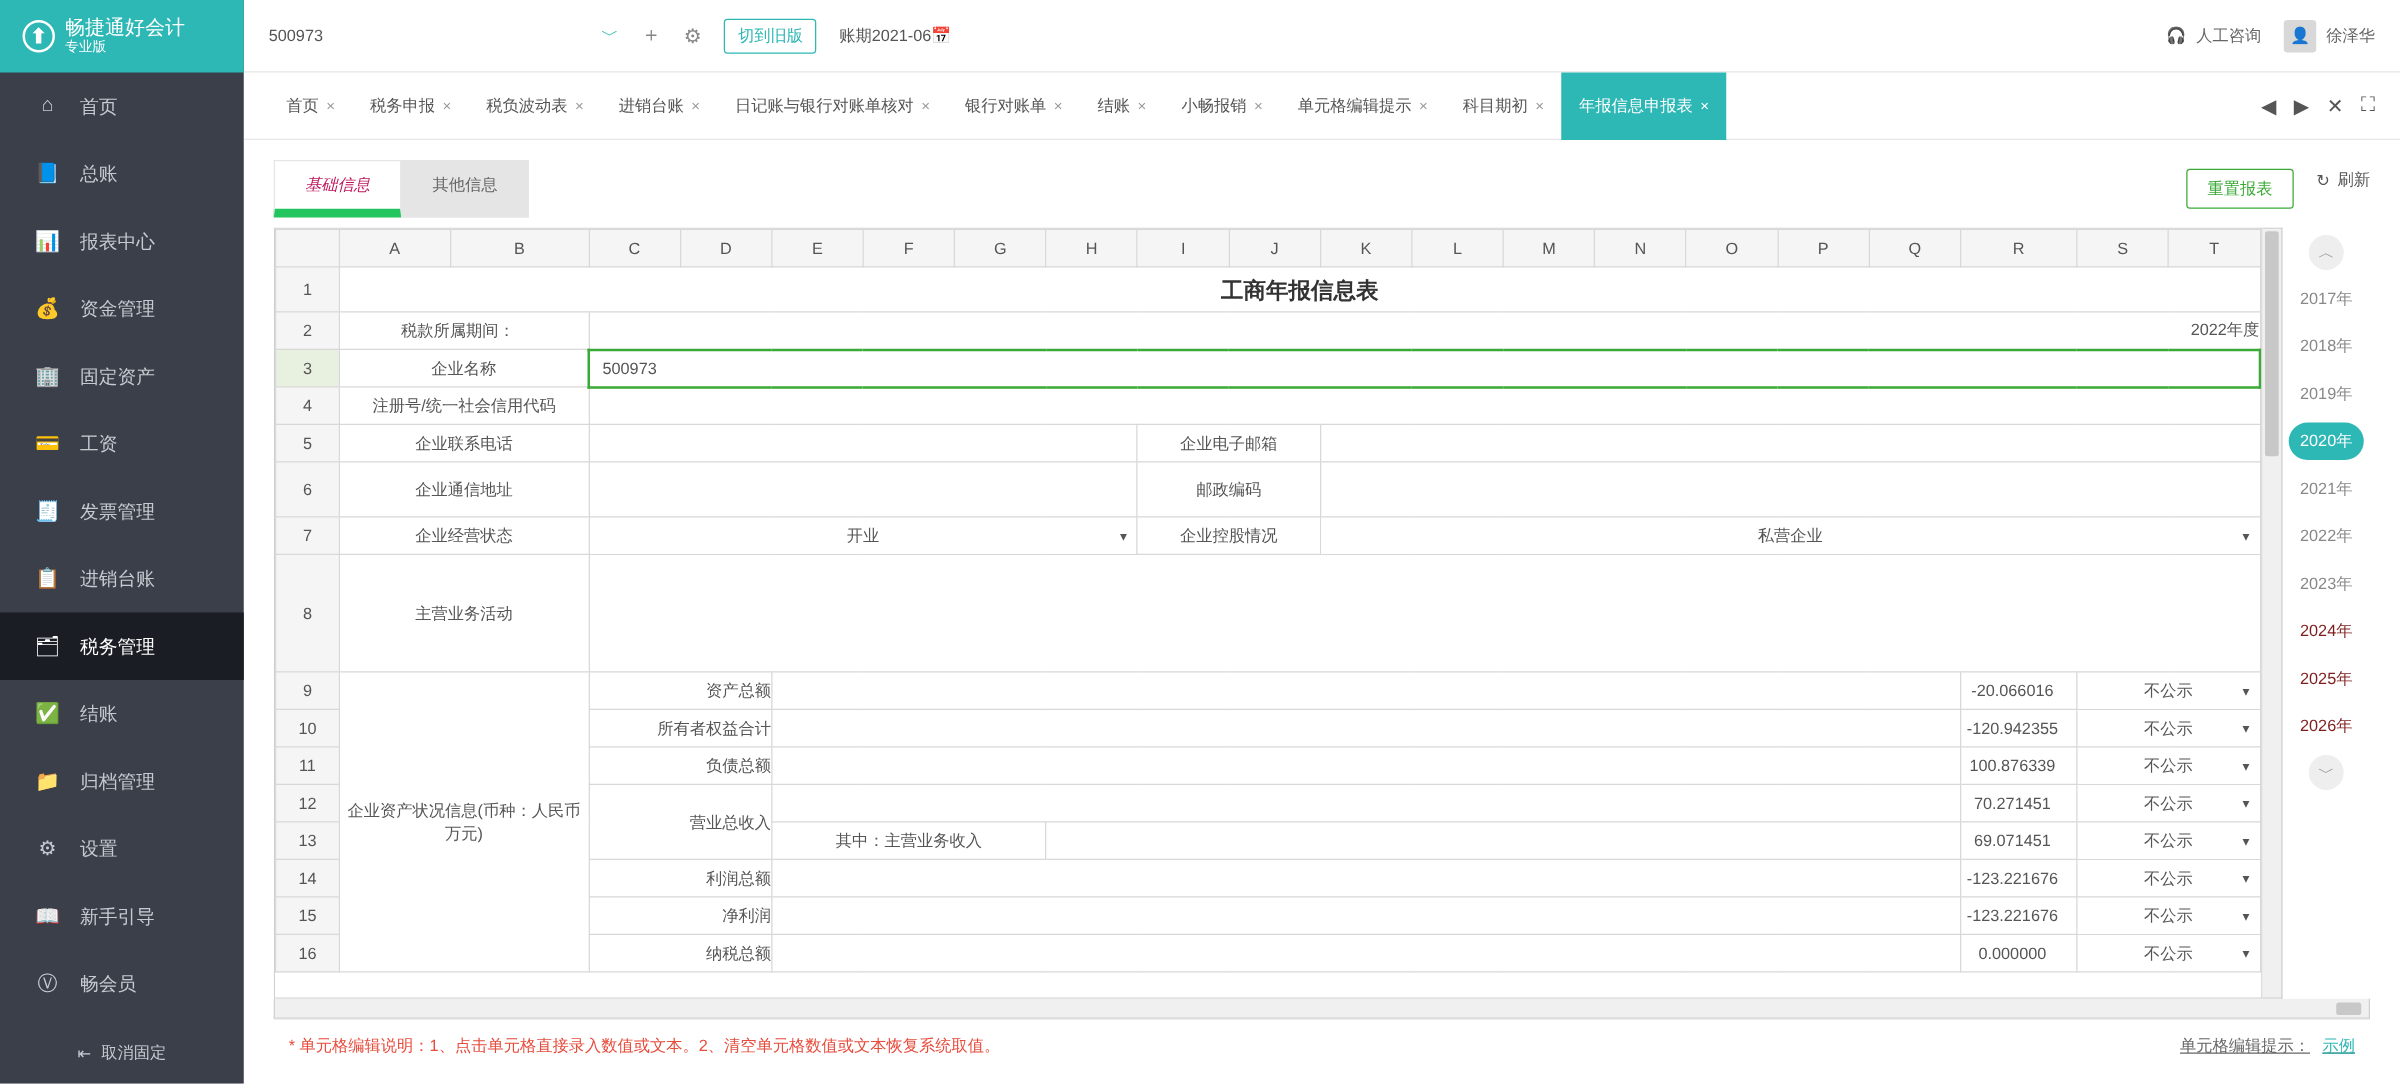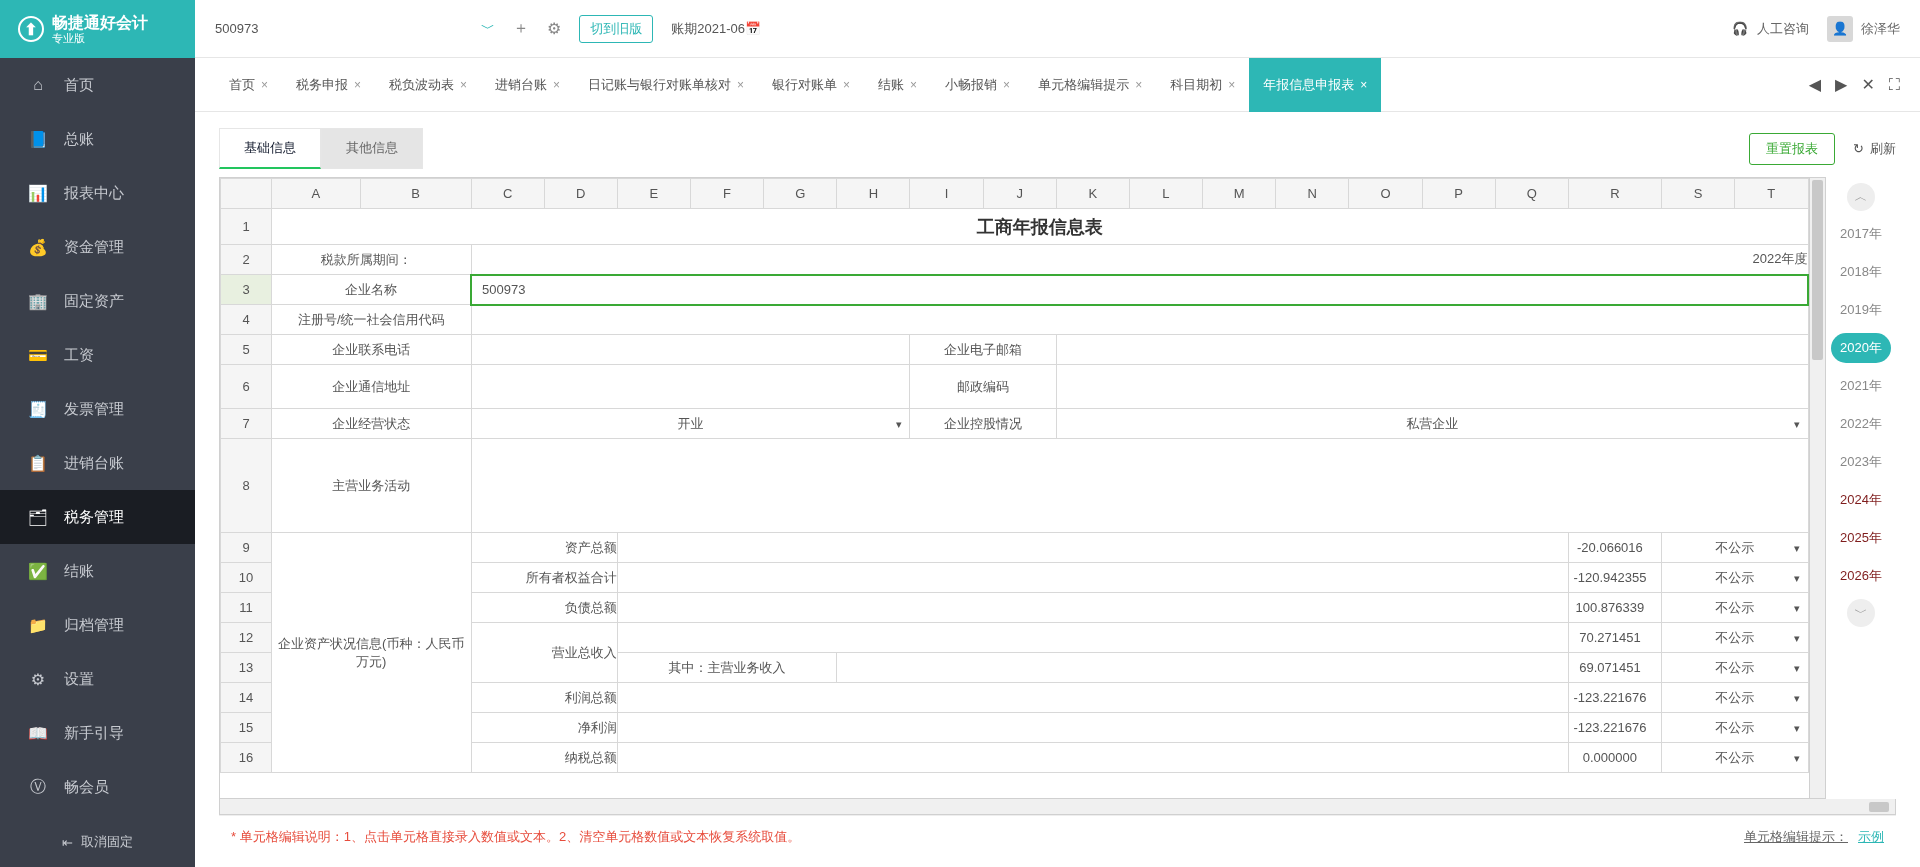--- a/index.html
+++ b/index.html
@@ -2,21 +2,21 @@
 <html><head>
 <meta charset="utf-8">
 <style>
 *{margin:0;padding:0;box-sizing:border-box;font-family:"Microsoft YaHei",Arial,sans-serif;font-size:13px;}
 body{width:1920px;height:867px;background:#fff;overflow:hidden;}
 .app{display:flex;height:867px;}
 .sidebar{width:195px;background:#3a3f4a;color:#c7cad0;display:flex;flex-direction:column;}
 .logo{height:58px;background:#2db7b5;display:flex;align-items:center;padding-left:18px;color:#fff;gap:8px;}
 .logo-icon{width:26px;height:26px;border:2px solid #fff;border-radius:50%;display:flex;align-items:center;justify-content:center;font-size:16px;font-weight:bold;}
 .logo-text{display:flex;flex-direction:column;line-height:1.2;}
-.logo-main{font-size:16px;font-weight:bold;}
+.logo-main{font-size:16px;font-weight:normal;}
 .logo-sub{font-size:11px;}
 .nav{flex:1;}
 .nav-item{height:54px;display:flex;align-items:center;padding-left:28px;gap:16px;cursor:pointer;color:#c7cad0;}
 .nav-item.active{background:#1a1d23;color:#fff;}
 .nav-icon{width:20px;height:20px;display:flex;align-items:center;justify-content:center;font-size:16px;}
 .nav-label{font-size:15px;}
 .pin{height:50px;display:flex;align-items:center;justify-content:center;gap:8px;cursor:pointer;color:#c7cad0;}
 .main{flex:1;display:flex;flex-direction:column;overflow:hidden;}
 .topbar{height:58px;border-bottom:1px solid #e6e6e6;display:flex;align-items:center;padding:0 20px;gap:18px;}
 .company{width:280px;color:#555;font-size:14px;display:flex;align-items:center;justify-content:space-between;}
@@ -33,22 +33,22 @@
 .tab{padding:0 14px;height:54px;display:flex;align-items:center;gap:6px;cursor:pointer;color:#555;white-space:nowrap;}
 .tab.active{background:#2db7b5;color:#fff;}
 .tab-close{font-size:12px;color:#999;}
 .tab.active .tab-close{color:#fff;}
 .tab-ctrl{margin-left:auto;display:flex;align-items:center;gap:14px;padding-right:20px;}
 .tab-ctrl span{cursor:pointer;color:#555;font-size:16px;}
 .content{flex:1;padding:16px 24px 10px 24px;display:flex;flex-direction:column;overflow:hidden;}
 .subtab-row{display:flex;align-items:center;}
 .subtabs{display:flex;}
 .subtab{padding:10px 24px;background:#e5e5e5;color:#666;cursor:pointer;border:1px solid #e6e6e6;}
-.subtab.active{background:#fff;color:#0f172a;border-bottom:2px solid #22c55e;}
-.subtab-actions{margin-left:auto;display:flex;gap:18px;align-items:center;}
+.subtab.active{background:#fff;color:#be185d;border-bottom:7px solid #22c55e;font-style:italic;}
+.subtab-actions{margin-left:auto;display:flex;gap:18px;align-items:flex-start;}
 .btn-reset{border:1px solid #3aa935;color:#3aa935;padding:6px 16px;border-radius:3px;cursor:pointer;background:#fff;}
 .btn-refresh{color:#555;cursor:pointer;display:flex;align-items:center;gap:6px;}
 .sheet-wrap{flex:1;display:flex;margin-top:8px;overflow:hidden;position:relative;}
 .sheet{flex:1;border:1px solid #d0d0d0;overflow:hidden;position:relative;}
 table{border-collapse:collapse;width:100%;}
 th,td{border:1px solid #d8d8d8;height:30px;text-align:center;color:#555;font-size:13px;background:#fff;}
 th{background:#f5f5f5;font-weight:normal;}
 .col-head{background:#f5f5f5;width:46px;}
 .row-head{background:#f5f5f5;width:46px;}
 .corner{background:#f5f5f5;width:46px;}

